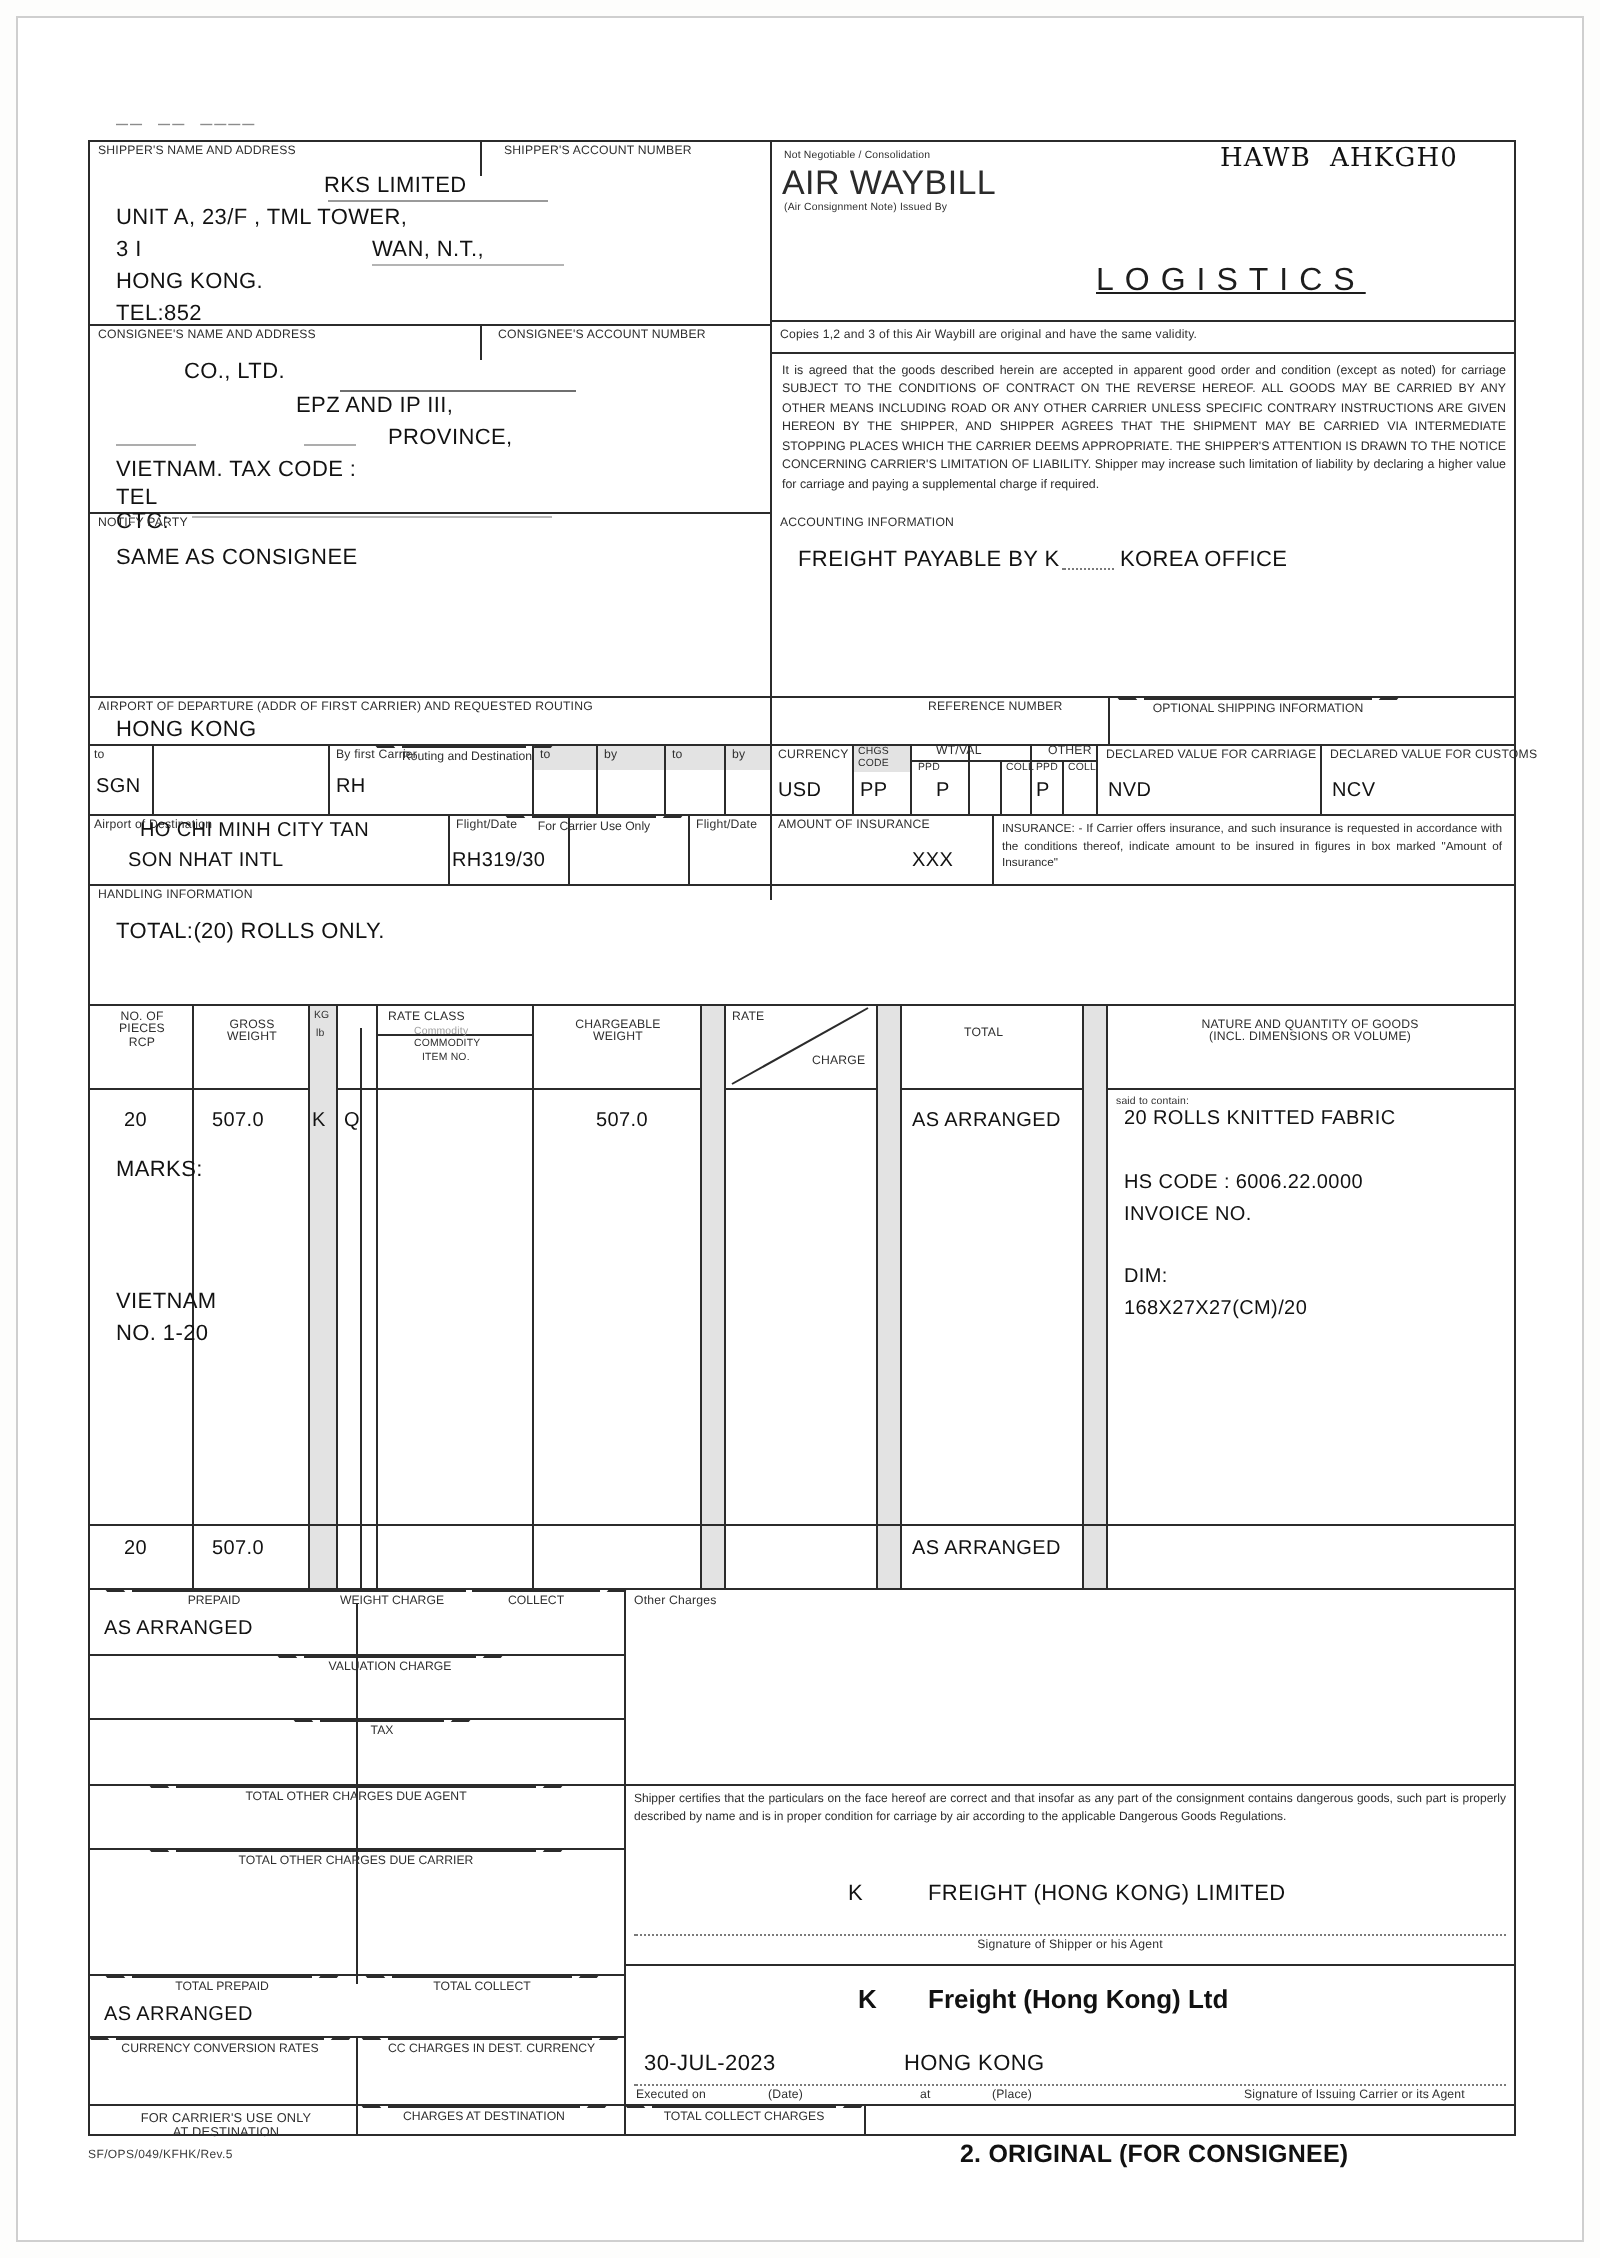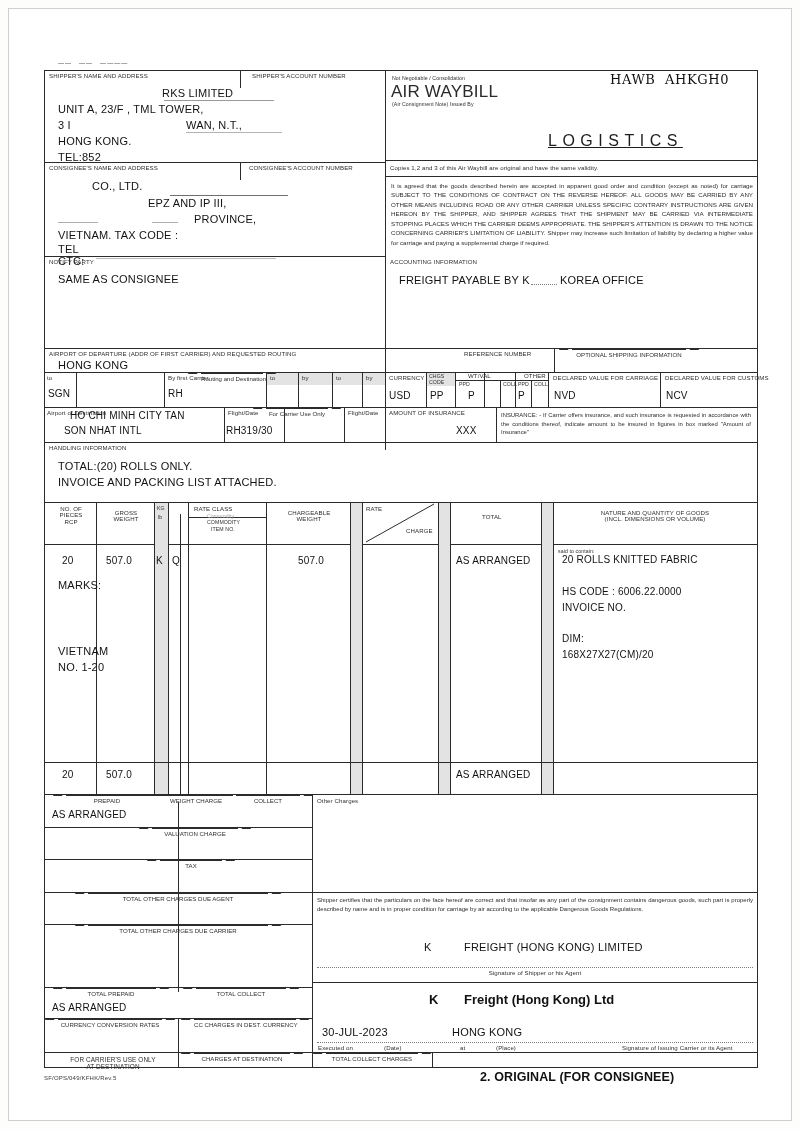--- a/index.html
+++ b/index.html
@@ -289,21 +289,20 @@
     <div class="lbl" style="left:304px; top:348px;">Flight/Date</div>
 
     <div class="ln-v" style="left:452px; top:345px; height:35px;"></div>
     <div class="lbl" style="left:345px; top:348px;">AMOUNT OF INSURANCE</div>
     <div class="typed sml" style="left:412px; top:362px;">XXX</div>
     <div class="blk" style="left:457px; top:349px; width:250px; font-size:5.9px; line-height:1.45;">INSURANCE: - If Carrier offers insurance, and such insurance is requested in accordance with the conditions thereof, indicate amount to be insured in figures in box marked "Amount of Insurance"</div>
 
     <div class="ln-h" style="left:0; top:440px; width:714px;"></div>
     <div class="lbl" style="left:5px; top:383px;">HANDLING INFORMATION</div>
     <div class="typed" style="left:14px; top:397px;">TOTAL:(20) ROLLS ONLY.</div>
-    <div class="typed" style="left:14px; top:413px;">INVOICE AND PACKING LIST ATTACHED.</div>
 
     <div class="ln-h" style="left:0; top:482px; width:714px;"></div>
 
     <div class="ln-v" style="left:52px; top:440px; height:292px;"></div>
     <div class="ln-v" style="left:110px; top:440px; height:292px;"></div>
     <div class="ln-v" style="left:124px; top:440px; height:292px;"></div>
     <div class="ln-v" style="left:144px; top:440px; height:292px;"></div>
     <div class="ln-v" style="left:222px; top:440px; height:292px;"></div>
     <div class="ln-v" style="left:306px; top:440px; height:292px;"></div>
     <div class="ln-v" style="left:318px; top:440px; height:292px;"></div>

